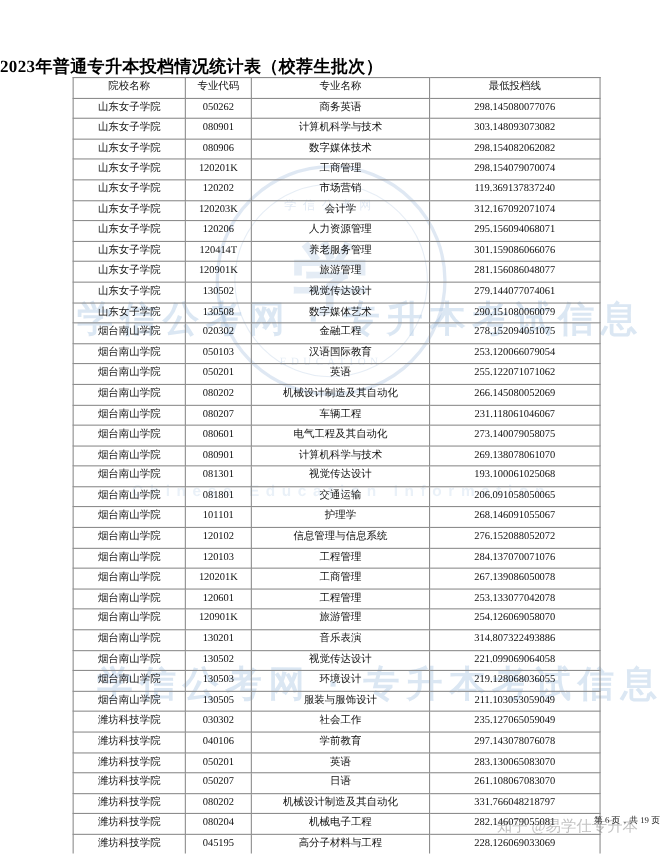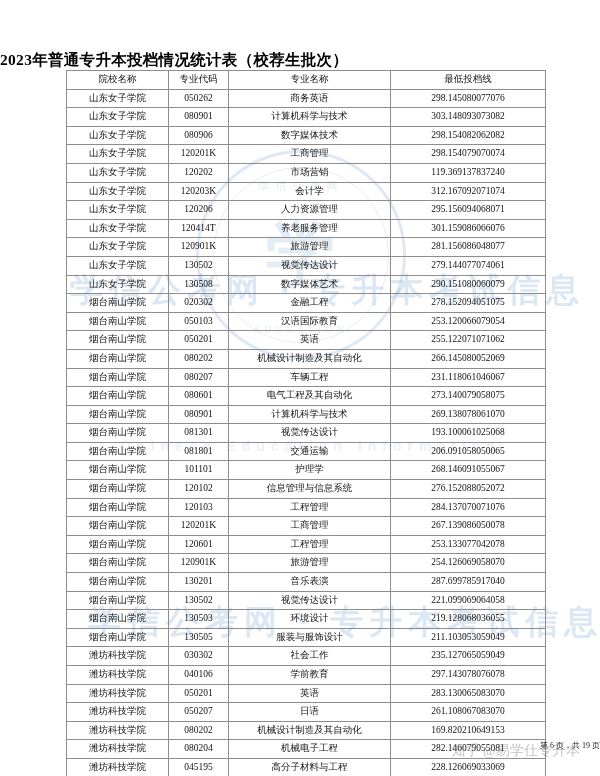--- a/index.html
+++ b/index.html
@@ -354,21 +354,21 @@
         <tr>
           <td class="school">烟台南山学院</td>
           <td class="code">120901K</td>
           <td class="major">旅游管理</td>
           <td class="score">254.126069058070</td>
         </tr>
         <tr>
           <td class="school">烟台南山学院</td>
           <td class="code">130201</td>
           <td class="major">音乐表演</td>
-          <td class="score">287.699785917040</td>
+          <td class="score">314.807322493886</td>
         </tr>
         <tr>
           <td class="school">烟台南山学院</td>
           <td class="code">130502</td>
           <td class="major">视觉传达设计</td>
           <td class="score">221.099069064058</td>
         </tr>
         <tr>
           <td class="school">烟台南山学院</td>
           <td class="code">130503</td>
@@ -402,21 +402,21 @@
         <tr>
           <td class="school">潍坊科技学院</td>
           <td class="code">050207</td>
           <td class="major">日语</td>
           <td class="score">261.108067083070</td>
         </tr>
         <tr>
           <td class="school">潍坊科技学院</td>
           <td class="code">080202</td>
           <td class="major">机械设计制造及其自动化</td>
-          <td class="score">169.820210649153</td>
+          <td class="score">331.766048218797</td>
         </tr>
         <tr>
           <td class="school">潍坊科技学院</td>
           <td class="code">080204</td>
           <td class="major">机械电子工程</td>
           <td class="score">282.146079055081</td>
         </tr>
         <tr>
           <td class="school">潍坊科技学院</td>
           <td class="code">045195</td>

